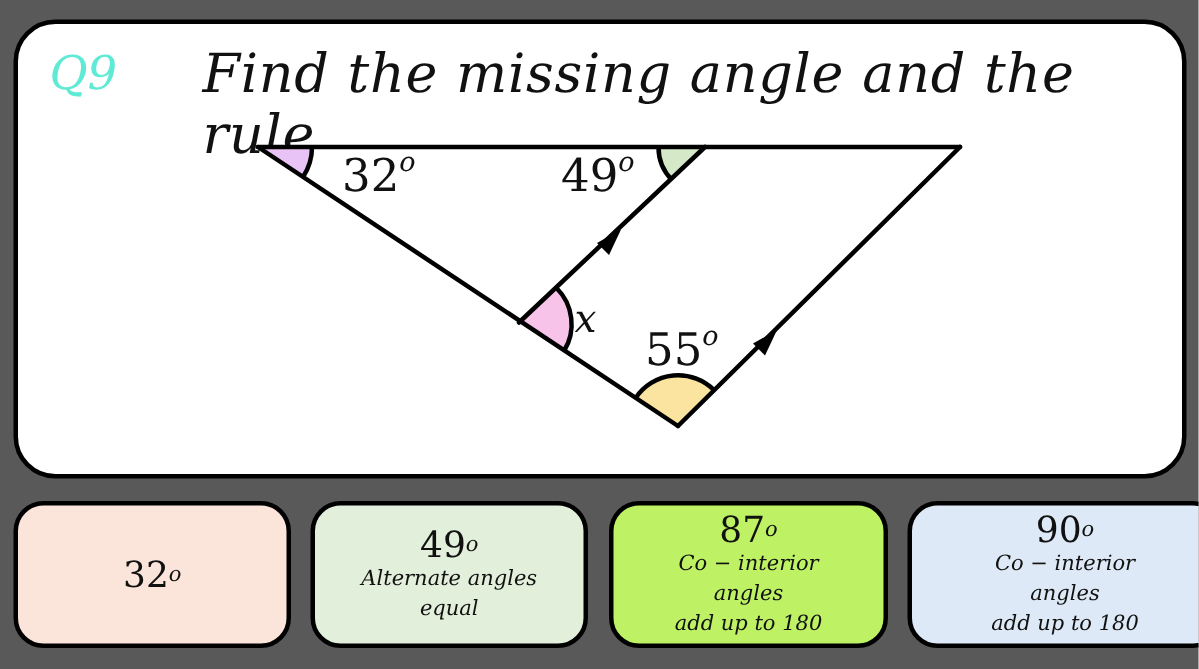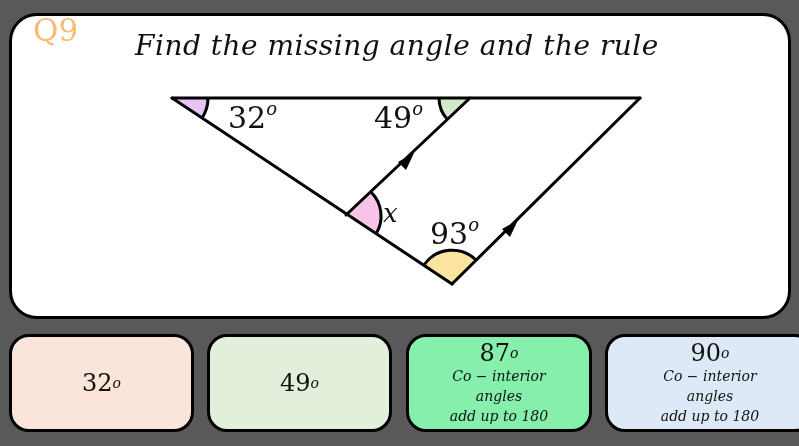--- a/index.html
+++ b/index.html
@@ -1,21 +1,21 @@
 <!DOCTYPE html>
 <html><head>
 <meta charset="utf-8">
 <style>
   html, body { margin:0; padding:0; }
   body { width:799px; height:446px; background:#595959; position:relative; overflow:hidden;
          font-family:"DejaVu Serif", serif; }
   .main-card { position:absolute; left:9px; top:13px; width:776px; height:300px;
                background:#ffffff; border:3px solid #000; border-radius:28px; }
-  .qnum { position:absolute; left:33px; top:12px; font-size:31px; color:#fdba74; }
-  .title { position:absolute; left:135px; top:29px; font-size:28px; font-style:italic; color:#111; letter-spacing:0.5px; }
+  .qnum { position:absolute; left:33px; top:31px; font-size:31px; font-style:italic; color:#5eead4; }
+  .title { position:absolute; left:135px; top:29px; font-size:36px; font-style:italic; color:#111; letter-spacing:0.5px; }
   svg.diagram { position:absolute; left:0; top:0; }
   .lbl { position:absolute; font-size:30px; color:#111; font-family:"DejaVu Serif", serif; }
   .lbl sup { font-size:18px; font-style:italic; vertical-align:top; position:relative; top:-2px; }
   .xlbl { position:absolute; font-size:26px; font-style:italic; color:#111; }
   .opt { position:absolute; top:334px; height:98px; border:3px solid #000; border-radius:20px;
          text-align:center; color:#111; box-sizing:border-box; display:flex; flex-direction:column;
          align-items:center; justify-content:center; }
   .opt .val { font-size:24px; line-height:26px; }
   .opt .val sup { font-size:14px; font-style:italic; vertical-align:top; }
   .opt .rule { font-size:14px; font-style:italic; line-height:20px; white-space:pre-line; }
@@ -49,31 +49,33 @@
   <polygon points="518,220 502,229 510,237" fill="#000"></polygon>
 </svg>
 
 <div class="lbl" style="left:228px;top:100px;">
   <span>32</span><sup>o</sup>
 </div>
 <div class="lbl" style="left:374px;top:100px;">
   <span>49</span><sup>o</sup>
 </div>
 <div class="lbl" style="left:430px;top:216px;">
-  <span>93</span><sup>o</sup>
+  <span>55</span><sup>o</sup>
 </div>
 <div class="xlbl" style="left:383px;top:198px;">x</div>
 
 <div class="opt" style="left:9px;width:185px;background:#fbe5da;">
   <div class="val"><span>32</span><sup>o</sup></div>
 </div>
 <div class="opt" style="left:207px;width:185px;background:#e2efda;">
   <div class="val"><span>49</span><sup>o</sup></div>
+  <div class="rule">Alternate angles
+equal</div>
 </div>
-<div class="opt" style="left:406px;width:186px;background:#86efac;">
+<div class="opt" style="left:406px;width:186px;background:#bef264;">
   <div class="val"><span>87</span><sup>o</sup></div>
   <div class="rule">Co − interior
 angles
 add up to 180</div>
 </div>
 <div class="opt" style="left:605px;width:210px;background:#dde9f6;">
   <div class="val"><span>90</span><sup>o</sup></div>
   <div class="rule">Co − interior
 angles
 add up to 180</div>

